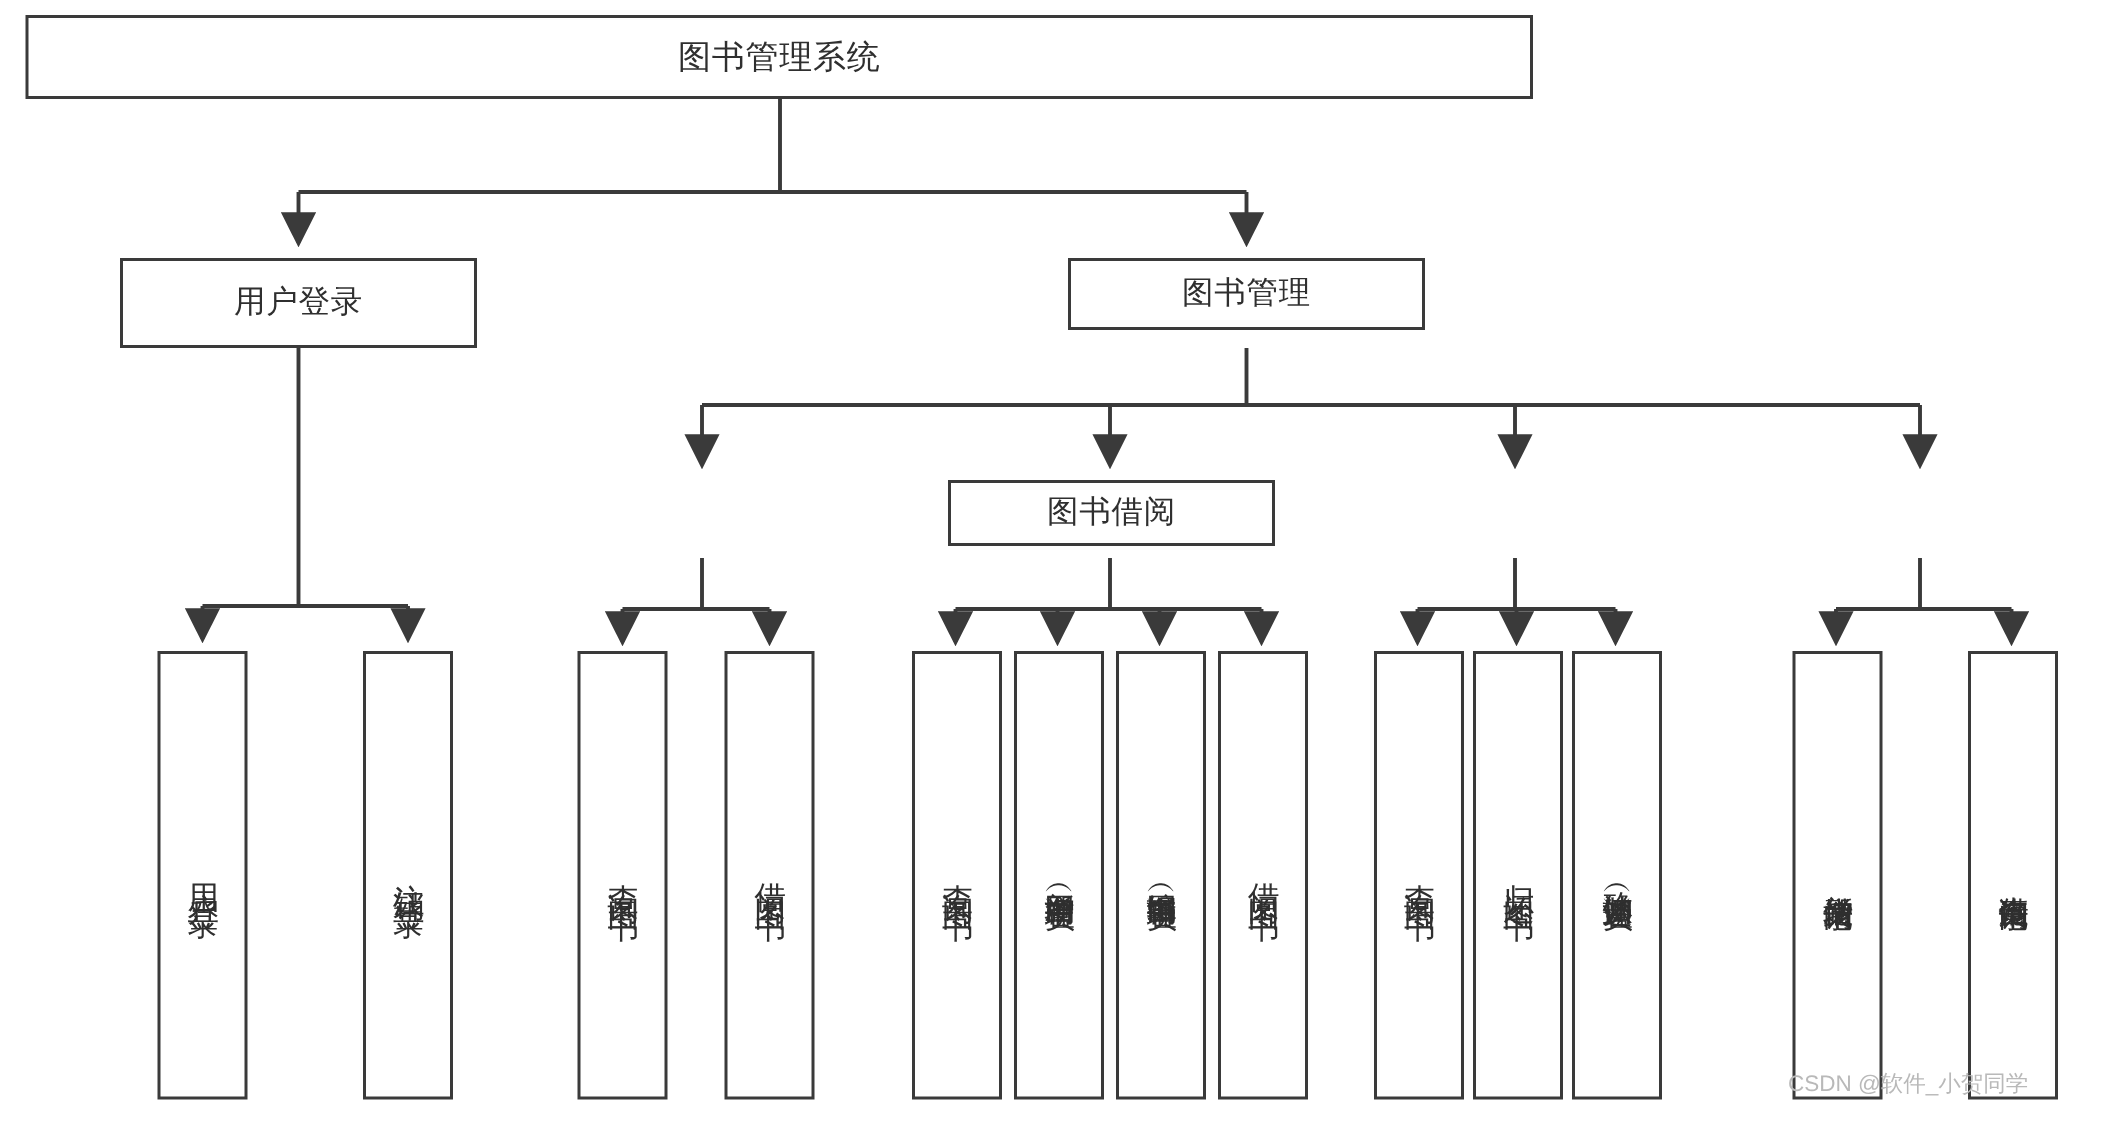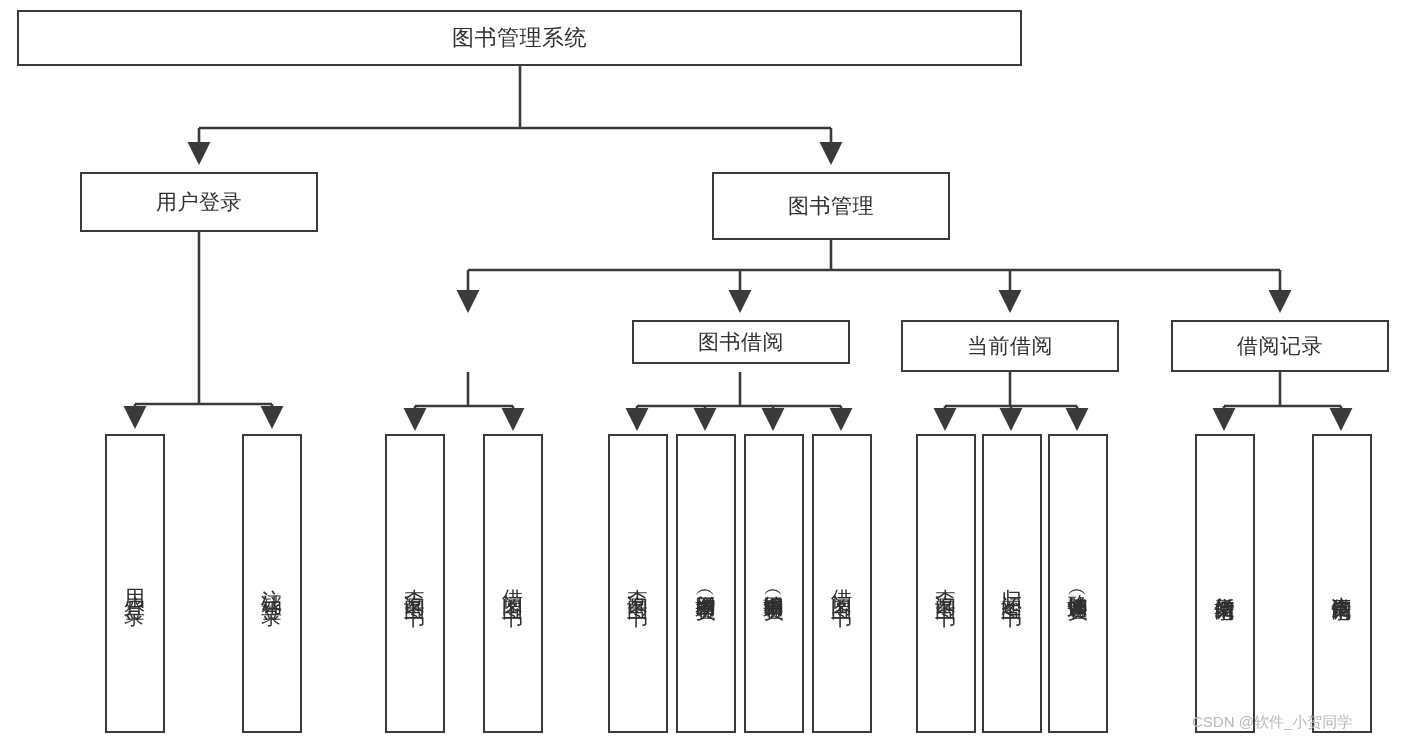--- a/index.html
+++ b/index.html
@@ -124,32 +124,26 @@
     </g>
   </svg>
 
   <div class="node h root" style="left:17px; top:10px; width:1005px; height:56px;">
     <span class="label">图书管理系统</span>
   </div>
 
   <div class="node h" style="left:80px; top:172px; width:238px; height:60px;">
     <span class="label">用户登录</span>
   </div>
-  <div class="node h" style="left:712px; top:172px; width:238px; height:68px;">
+  <div class="node h" style="left:712px; top:172px; width:238px; height:48px;">
     <span class="label">图书管理</span>
   </div>
 
   <div class="node h" style="left:632px; top:320px; width:218px; height:44px;">
     <span class="label">图书借阅</span>
-  </div>
-  <div class="node h" style="left:901px; top:320px; width:218px; height:52px;">
-    <span class="label">当前借阅</span>
-  </div>
-  <div class="node h" style="left:1171px; top:320px; width:218px; height:52px;">
-    <span class="label">借阅记录</span>
   </div>
 
   <div class="node v" style="left:105px; top:434px; width:60px; height:299px;">
     <span class="label">用户登录</span>
   </div>
   <div class="node v" style="left:242px; top:434px; width:60px; height:299px;">
     <span class="label">注销登录</span>
   </div>
 
   <div class="node v" style="left:385px; top:434px; width:60px; height:299px;">

